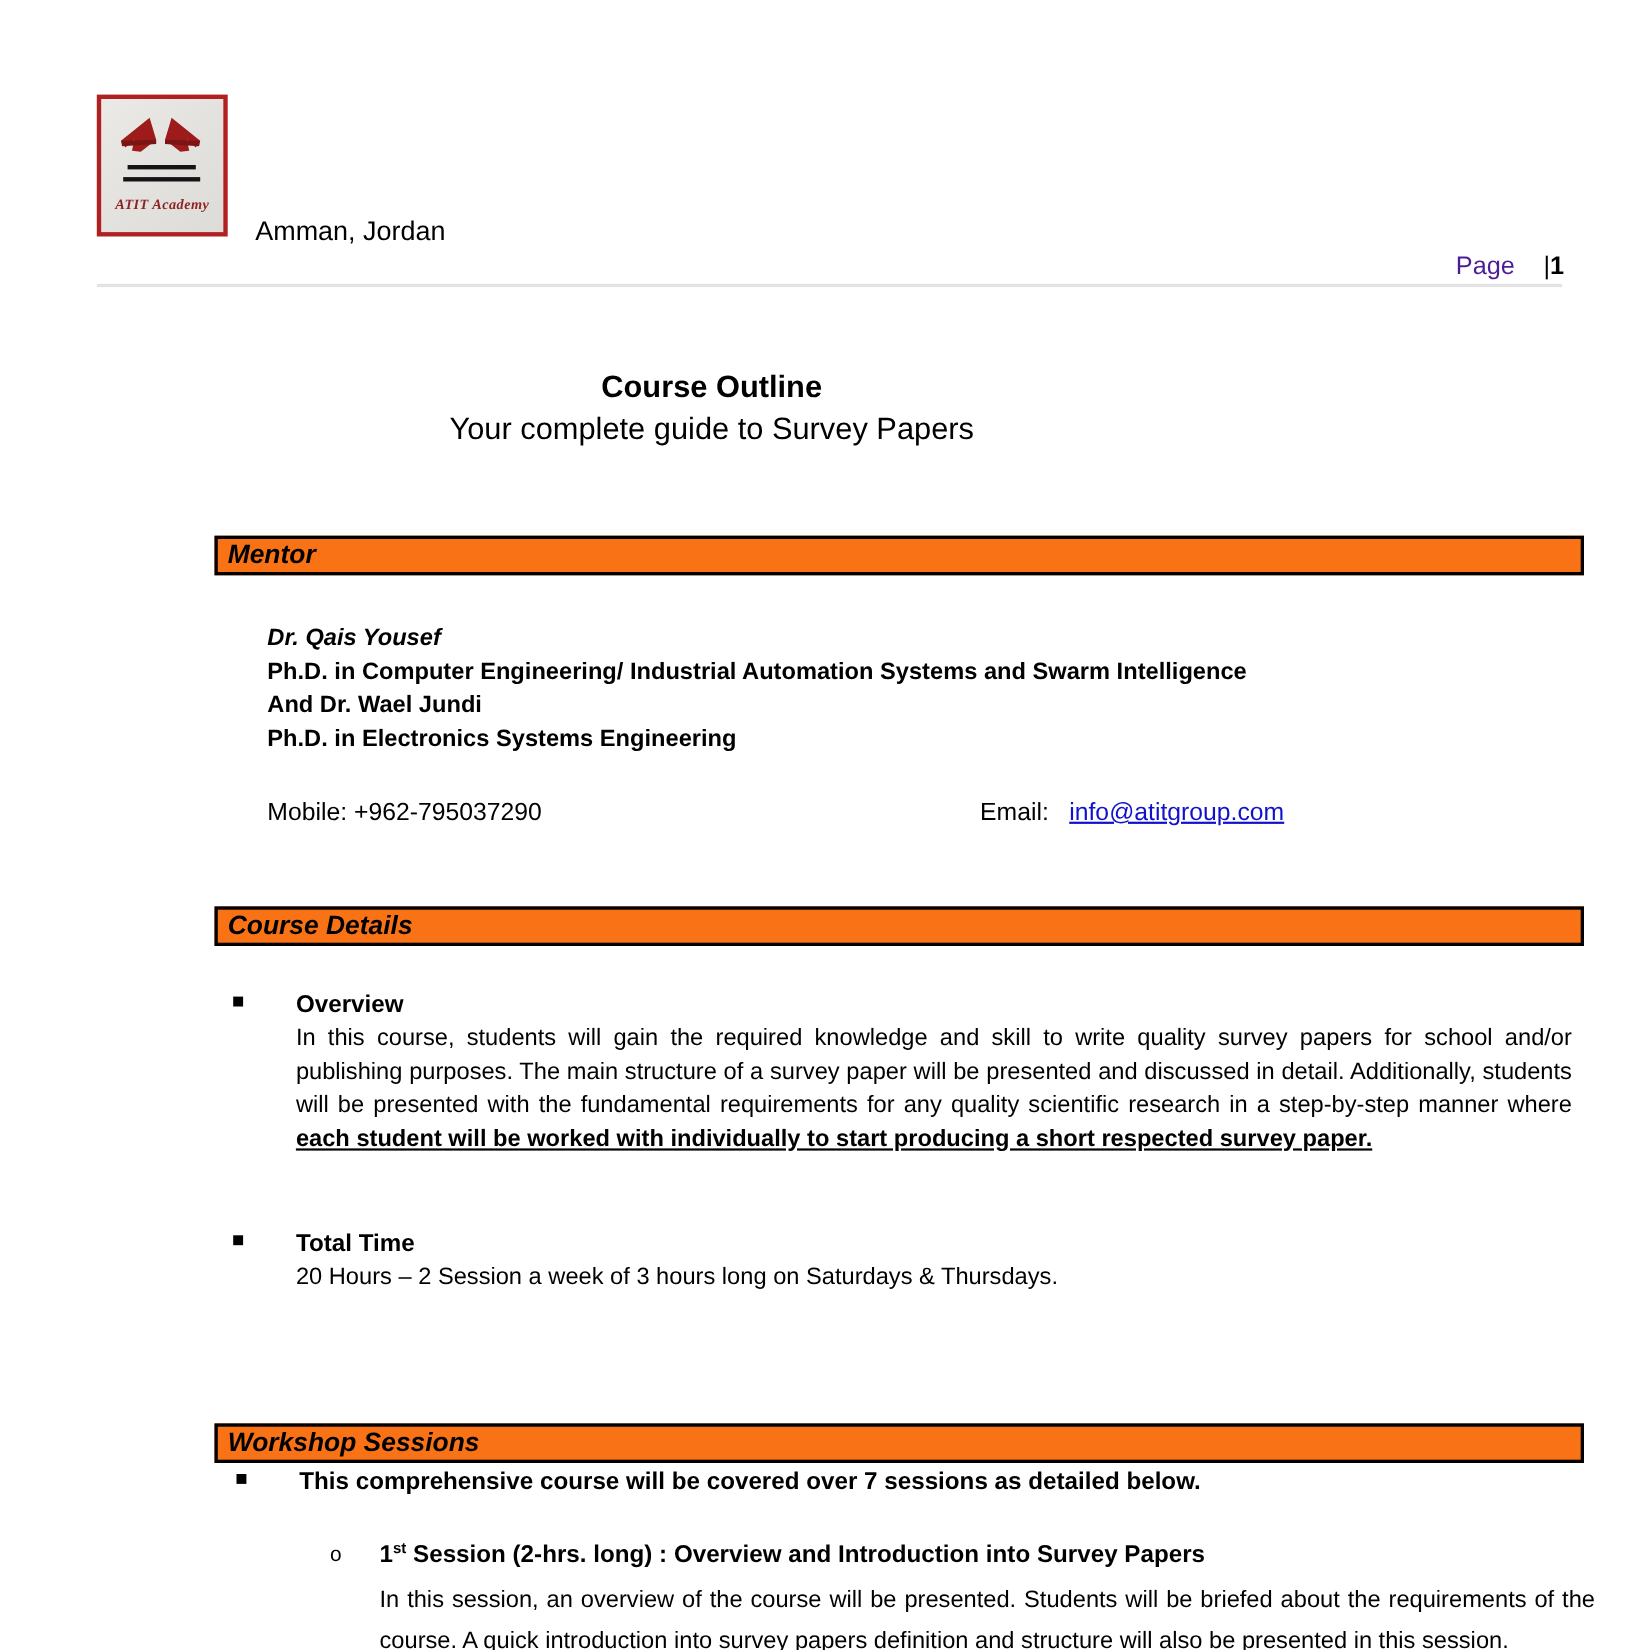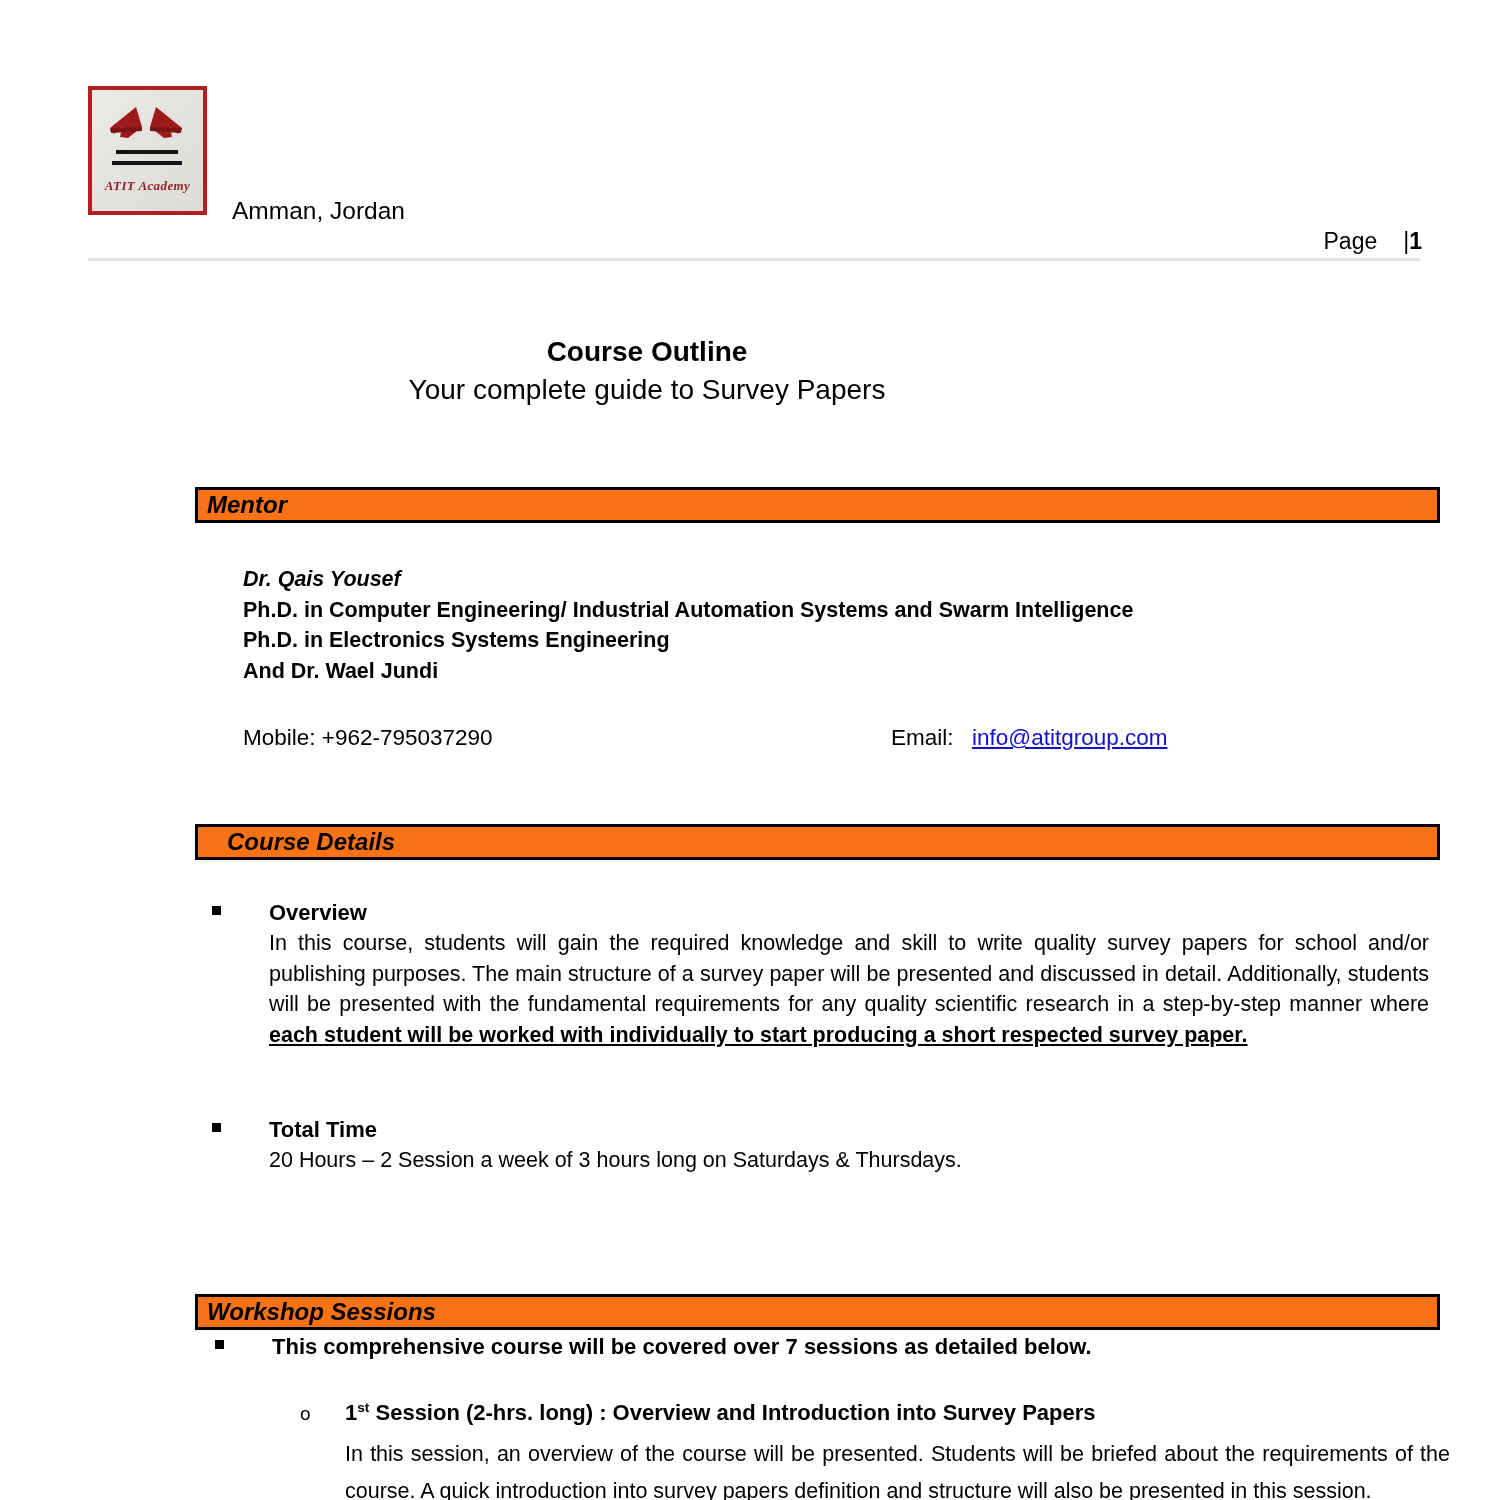--- a/index.html
+++ b/index.html
@@ -66,21 +66,21 @@
   }
   .header-page-wrap {
     position: absolute;
     right: 78px;
     top: 226px;
     font-size: 23px;
     line-height: 30px;
     white-space: nowrap;
   }
   .header-page-label {
-    color: #000000;
+    color: #4c1d95;
   }
   .header-page-sep {
     color: #000;
     font-weight: normal;
     margin-left: 26px;
   }
   .header-page-num {
     color: #000;
     font-weight: bold;
   }
@@ -134,21 +134,21 @@
   }
   .section-bar-label {
     font-size: 24px;
     font-weight: bold;
     font-style: italic;
     color: #000;
     padding-left: 9px;
     line-height: 30px;
   }
   #bar-mentor { top: 487px; }
-  #bar-course-details { top: 824px; padding-left: 20px; }
+  #bar-course-details { top: 824px; }
   #bar-workshop-sessions { top: 1259px; margin-top: 35px; }
 
   
   .mentor-block {
     position: absolute;
     left: 243px;
     top: 564px;
     width: 1200px;
   }
   .mentor-name {
@@ -313,22 +313,22 @@
   <div class="doc-subtitle">Your complete guide to Survey Papers</div>
 </div>
 
 <div class="section-bar" id="bar-mentor">
   <span class="section-bar-label">Mentor</span>
 </div>
 
 <div class="mentor-block">
   <div class="mentor-name">Dr. Qais Yousef</div>
   <div class="mentor-line">Ph.D. in Computer Engineering/ Industrial Automation Systems and Swarm Intelligence</div>
+  <div class="mentor-line">And Dr. Wael Jundi</div>
   <div class="mentor-line">Ph.D. in Electronics Systems Engineering</div>
-  <div class="mentor-line">And Dr. Wael Jundi</div>
 </div>
 
 <div class="contact-block">
   <div class="contact-row">
     <span class="contact-left"><span>Mobile:</span> <span>+962-795037290</span></span>
     <span class="contact-right"><span class="lbl">Email:</span>&nbsp;&nbsp;<a class="doc-link" href="#">info@atitgroup.com</a></span>
   </div>
 </div>
 
 <div class="section-bar" id="bar-course-details">

